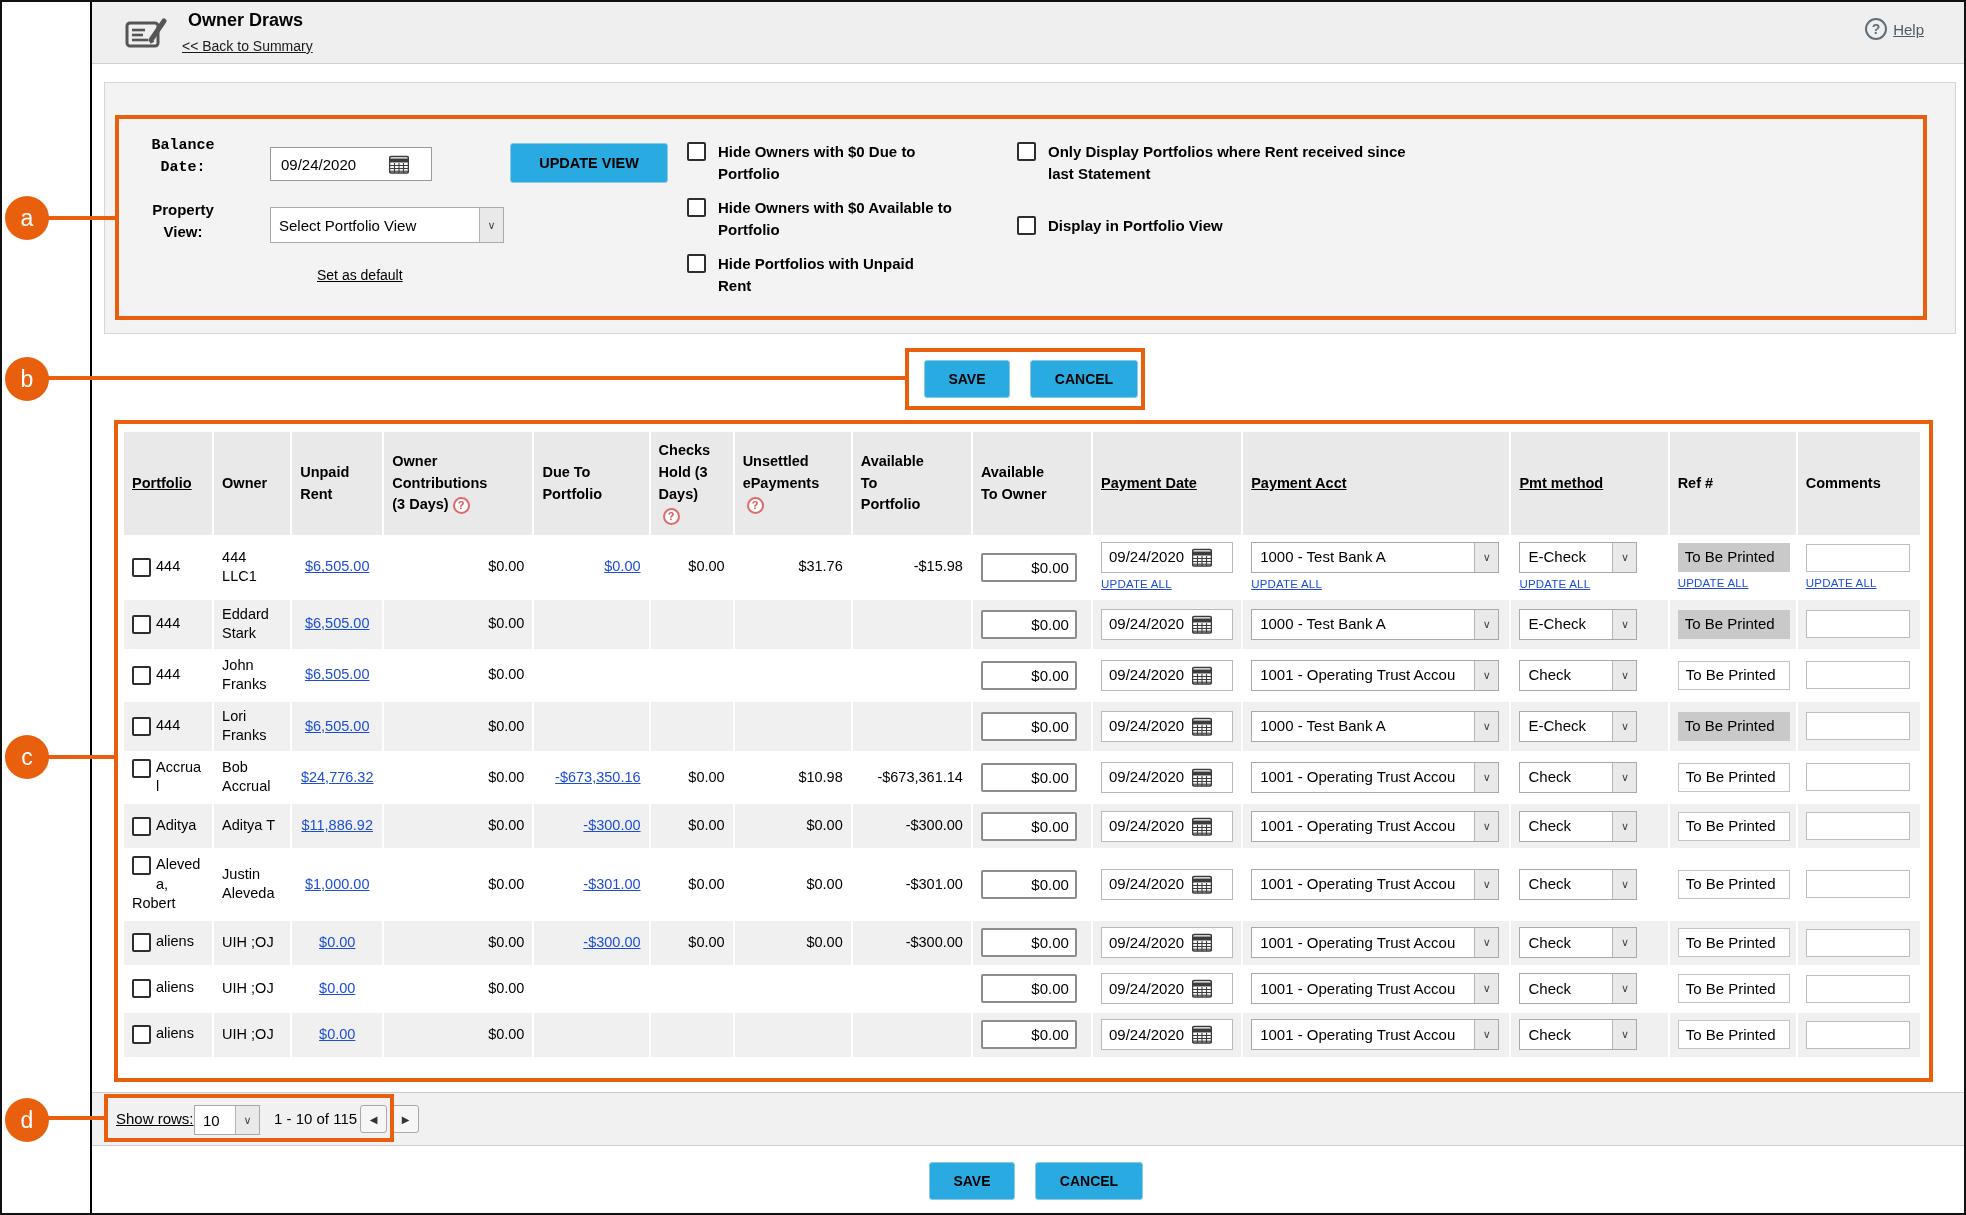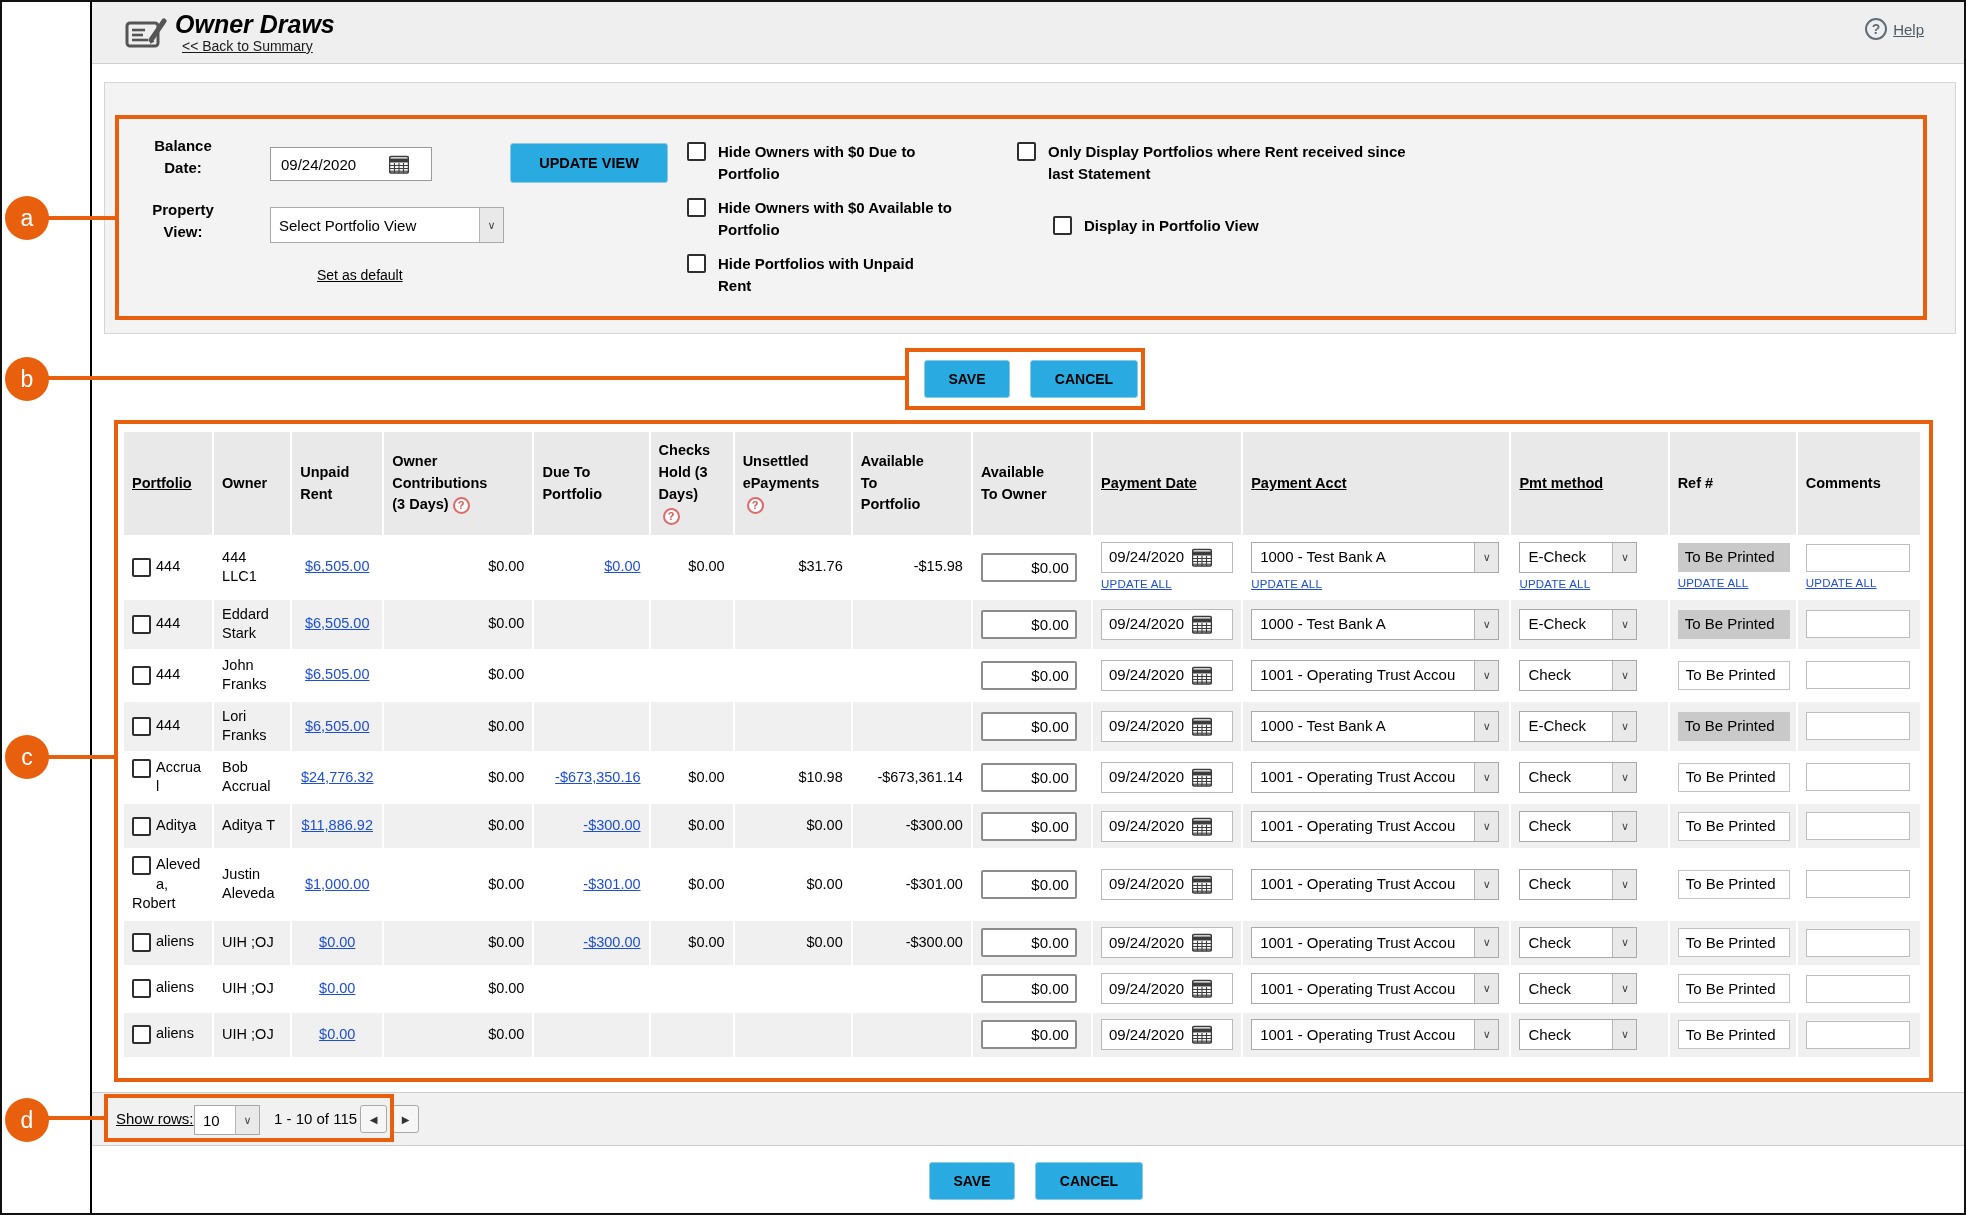--- a/index.html
+++ b/index.html
@@ -8,21 +8,21 @@
   }
   *{box-sizing:border-box;}
   html,body{margin:0;padding:0;background:#fff;}
   body{font-family:"Liberation Sans","DejaVu Sans",sans-serif;color:#000;}
   .canvas{position:relative;width:1966px;height:1215px;background:#fff;border:2px solid #111;overflow:hidden;}
   .page{position:absolute;left:88px;top:0;width:1874px;height:100%;border-left:2px solid #000;background:#fff;}
 
   
   .header-bar{position:absolute;left:0;top:0;right:0;height:62px;background:#efefef;border-bottom:1px solid #cfcfcf;}
   .title-icon{position:absolute;left:32px;top:12px;}
-  .page-title{position:absolute;left:83px;top:8px;font-size:25px;font-weight:bold;font-style:italic;}
+  .page-title{position:absolute;left:96px;top:8px;font-size:18px;font-weight:bold;}
   .back-link{position:absolute;left:90px;top:36px;font-size:14px;color:#1a1a1a;text-decoration:underline;cursor:pointer;}
   .help-wrap{position:absolute;right:40px;top:16px;display:flex;align-items:center;gap:6px;}
   .help-circle{display:inline-flex;align-items:center;justify-content:center;width:22px;height:22px;border:2px solid #5f6e79;border-radius:50%;color:#5f6e79;font-weight:bold;font-size:14px;}
   .help-link{font-size:15px;color:#4d5b66;text-decoration:underline;cursor:pointer;}
 
   
   .filter-panel{position:absolute;left:12px;top:80px;width:1852px;height:252px;background:#f3f3f3;border:1px solid #d6d6d6;}
   .flabel{position:absolute;font-size:15px;font-weight:bold;white-space:pre-line;text-align:center;width:96px;line-height:1.45;}
   .date-input{position:absolute;left:165px;top:64px;width:162px;height:34px;background:#fff;border:1px solid #9a9a9a;display:flex;align-items:center;padding:0 8px;gap:10px;}
   .date-input input{border:none;outline:none;font-size:15px;width:100px;font-family:inherit;background:transparent;}
@@ -122,21 +122,21 @@
       </span>
       <div class="page-title">Owner Draws</div>
       <a class="back-link">&lt;&lt; Back to Summary</a>
       <div class="help-wrap">
         <span class="help-circle">?</span>
         <a class="help-link">Help</a>
       </div>
     </div>
 
     <div class="filter-panel">
-      <div class="flabel" style="left:30px;top:52px;">Balance
+      <div class="flabel" style="left:30px;top:52px;font-family:Liberation Mono, monospace;">Balance
 Date:</div>
       <div class="date-input">
         <input value="09/24/2020" style="">
         <span class="calwrap">
             <svg width="20" height="19" viewBox="0 0 20 19">
               <rect x="0.5" y="1.5" width="19" height="16.5" rx="2" fill="#fff" stroke="#3c3c3c" stroke-width="1.5"></rect>
               <path d="M1 5.5 h18" stroke="#3c3c3c" stroke-width="4"></path>
               <g stroke="#3c3c3c" stroke-width="1.1">
                 <path d="M5.5 8 v10"></path>
                 <path d="M10 8 v10"></path>
@@ -166,21 +166,21 @@
 Portfolio</span>
       </label>
       <label class="fcb col1" style="top:170px;">
         <span class="cb"></span><span class="fcb-text">Hide Portfolios with Unpaid
 Rent</span>
       </label>
       <label class="fcb col2" style="top:58px;">
         <span class="cb"></span><span class="fcb-text">Only Display Portfolios where Rent received since
 last Statement</span>
       </label>
-      <label class="fcb col2" style="top:132px;margin-left:36px;">
+      <label class="fcb col2" style="top:132px;">
         <span class="cb"></span><span class="fcb-text">Display in Portfolio View</span>
       </label>
     </div>
 
     <button class="btn save-mid">SAVE</button>
     <button class="btn cancel-mid">CANCEL</button>
 
     <div class="table-wrap">
       <table class="grid">
         <colgroup>

